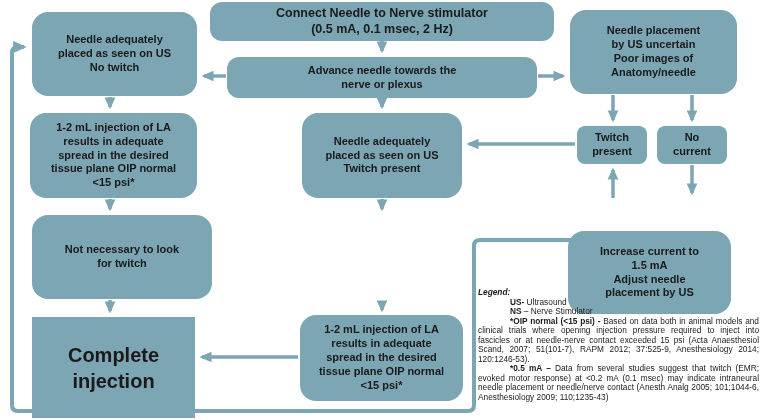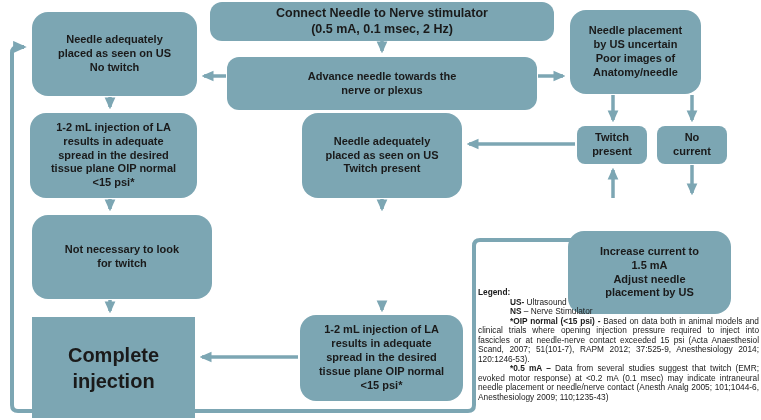--- a/index.html
+++ b/index.html
@@ -16,21 +16,21 @@
     text-align:center;font-weight:bold;
     white-space:pre-line;
     font-size:11px;line-height:1.27;
     box-sizing:border-box;padding:12px 4px;
   }
   .legend{
     position:absolute;left:478px;top:288px;width:281px;
     font-size:8.3px;line-height:1.15;color:#1a1a1a;
   }
   .legend b{font-weight:bold;margin-left:32px;}
-  .lg-h{font-weight:bold;}
+  .lg-h{font-weight:bold;font-style:italic;}
   .lg-par{text-align:justify;}
 </style>
 </head>
 <body>
 
 <div id="canvas">
 
   <svg id="arrows" viewBox="0 0 761 420" xmlns="http://www.w3.org/2000/svg">
     <defs>
       <marker id="ah" viewBox="0 0 10 9" refX="8" refY="4.5" markerWidth="3.4" markerHeight="3.2" orient="auto">
@@ -57,26 +57,26 @@
     <path d="M 572 240 L 480 240 Q 474 240 474 246 L 474 405 Q 474 411 468 411 L 18 411 Q 12 411 12 405 L 12 53 Q 12 47 18 47 L 24 47" stroke="#7ca6b3" stroke-width="4" fill="none" stroke-linejoin="round" marker-end="url(#ah)"></path>
   </svg>
 
   <div class="node" style="left:210px;top:2px;width:344px;height:39px;border-radius:12px;font-size:12.5px;">Connect Needle to Nerve stimulator
 (0.5 mA, 0.1 msec, 2 Hz)</div>
 
   <div class="node" style="left:32px;top:12px;width:165px;height:84px;border-radius:16px;">Needle adequately
 placed as seen on US
 No twitch</div>
 
-  <div class="node" style="left:570px;top:10px;width:131px;height:84px;border-radius:16px;">Needle placement
+  <div class="node" style="left:570px;top:10px;width:167px;height:84px;border-radius:16px;">Needle placement
 by US uncertain
 Poor images of
 Anatomy/needle</div>
 
-  <div class="node" style="left:227px;top:57px;width:310px;height:53px;border-radius:12px;">Advance needle towards the
+  <div class="node" style="left:227px;top:57px;width:310px;height:41px;border-radius:12px;">Advance needle towards the
 nerve or plexus</div>
 
   <div class="node" style="left:30px;top:113px;width:167px;height:85px;border-radius:16px;">1-2 mL injection of LA
 results in adequate
 spread in the desired
 tissue plane OIP normal
 &lt;15 psi*</div>
 
   <div class="node" style="left:302px;top:113px;width:160px;height:85px;border-radius:16px;">Needle adequately
 placed as seen on US

